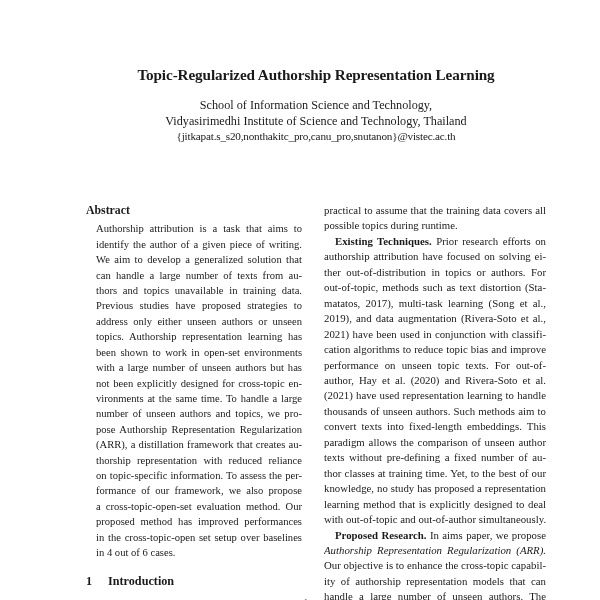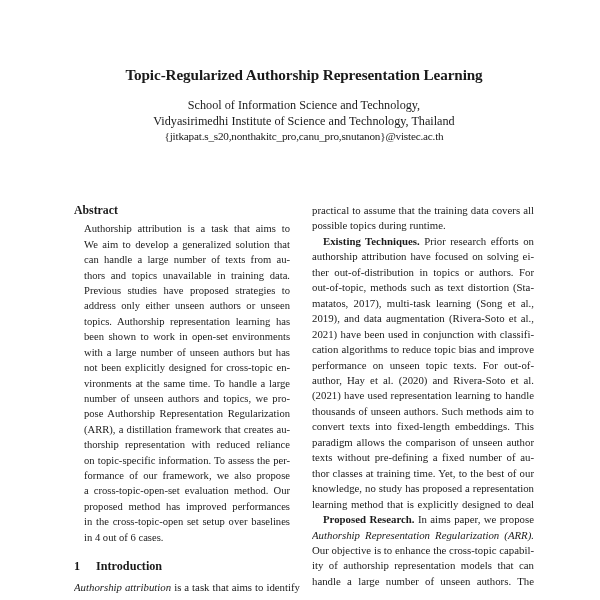--- a/index.html
+++ b/index.html
@@ -2,21 +2,21 @@
 <html><head>
 <meta charset="utf-8">
 <style>
   html, body { margin: 0; padding: 0; }
   body {
     width: 600px; height: 600px; overflow: hidden;
     background: #ffffff; color: #1a1a1a;
     font-family: "Liberation Serif", "DejaVu Serif", serif;
     position: relative;
   }
-  .page { position: absolute; left: 4px; top: 0; width: 556px; height: 600px; }
+  .page { position: absolute; left: 16px; top: 0; width: 556px; height: 600px; }
   .title {
     position: absolute; top: 66px; left: 0; width: 600px;
     text-align: center; font-weight: bold; font-size: 15.2px; letter-spacing: -0.1px;
   }
   .authors {
     position: absolute; top: 98px; left: 0; width: 600px;
     text-align: center; font-size: 12.2px; line-height: 15.5px;
   }
   .authors b { font-weight: bold; }
   .affil { font-weight: normal; }
@@ -45,20 +45,21 @@
   <div class="authors">
     <div class="affil">School of Information Science and Technology,</div>
     <div class="affil">Vidyasirimedhi Institute of Science and Technology, Thailand</div>
     <div class="email">{jitkapat.s_s20,nonthakitc_pro,canu_pro,snutanon}@vistec.ac.th</div>
   </div>
 
   <div class="col col-left">
     <div class="abstract-head">Abstract</div>
     <div class="abstract-body">
       <span class="line">Authorship attribution is a task that aims to</span>
+      <span class="line">identify the author of a given piece of writing.</span>
       <span class="line">We aim to develop a generalized solution that</span>
       <span class="line">can handle a large number of texts from au-</span>
       <span class="line">thors and topics unavailable in training data.</span>
       <span class="line">Previous studies have proposed strategies to</span>
       <span class="line">address only either unseen authors or unseen</span>
       <span class="line">topics. Authorship representation learning has</span>
       <span class="line">been shown to work in open-set environments</span>
       <span class="line">with a large number of unseen authors but has</span>
       <span class="line">not been explicitly designed for cross-topic en-</span>
       <span class="line">vironments at the same time. To handle a large</span>
@@ -98,20 +99,21 @@
     <span class="line">performance on unseen topic texts.  For out-of-</span>
     <span class="line">author, Hay et al. (2020) and Rivera-Soto et al.</span>
     <span class="line">(2021) have used representation learning to handle</span>
     <span class="line">thousands of unseen authors. Such methods aim to</span>
     <span class="line">convert texts into fixed-length embeddings.  This</span>
     <span class="line">paradigm allows the comparison of unseen author</span>
     <span class="line">texts without pre-defining a fixed number of au-</span>
     <span class="line">thor classes at training time. Yet, to the best of our</span>
     <span class="line">knowledge, no study has proposed a representation</span>
     <span class="line">learning method that is explicitly designed to deal</span>
+    <span class="line">with out-of-topic and out-of-author simultaneously.</span>
 
     <span class="line" style="padding-left:11px"><span class="runin">Proposed Research.</span><span> In aims paper, we propose</span></span>
     <span class="line"><i>Authorship Representation Regularization (ARR).</i></span>
     <span class="line">Our objective is to enhance the cross-topic capabil-</span>
     <span class="line">ity of authorship representation models that can</span>
     <span class="line">handle a large number of unseen authors.  The</span>
 
   </div>
 
 </div>

